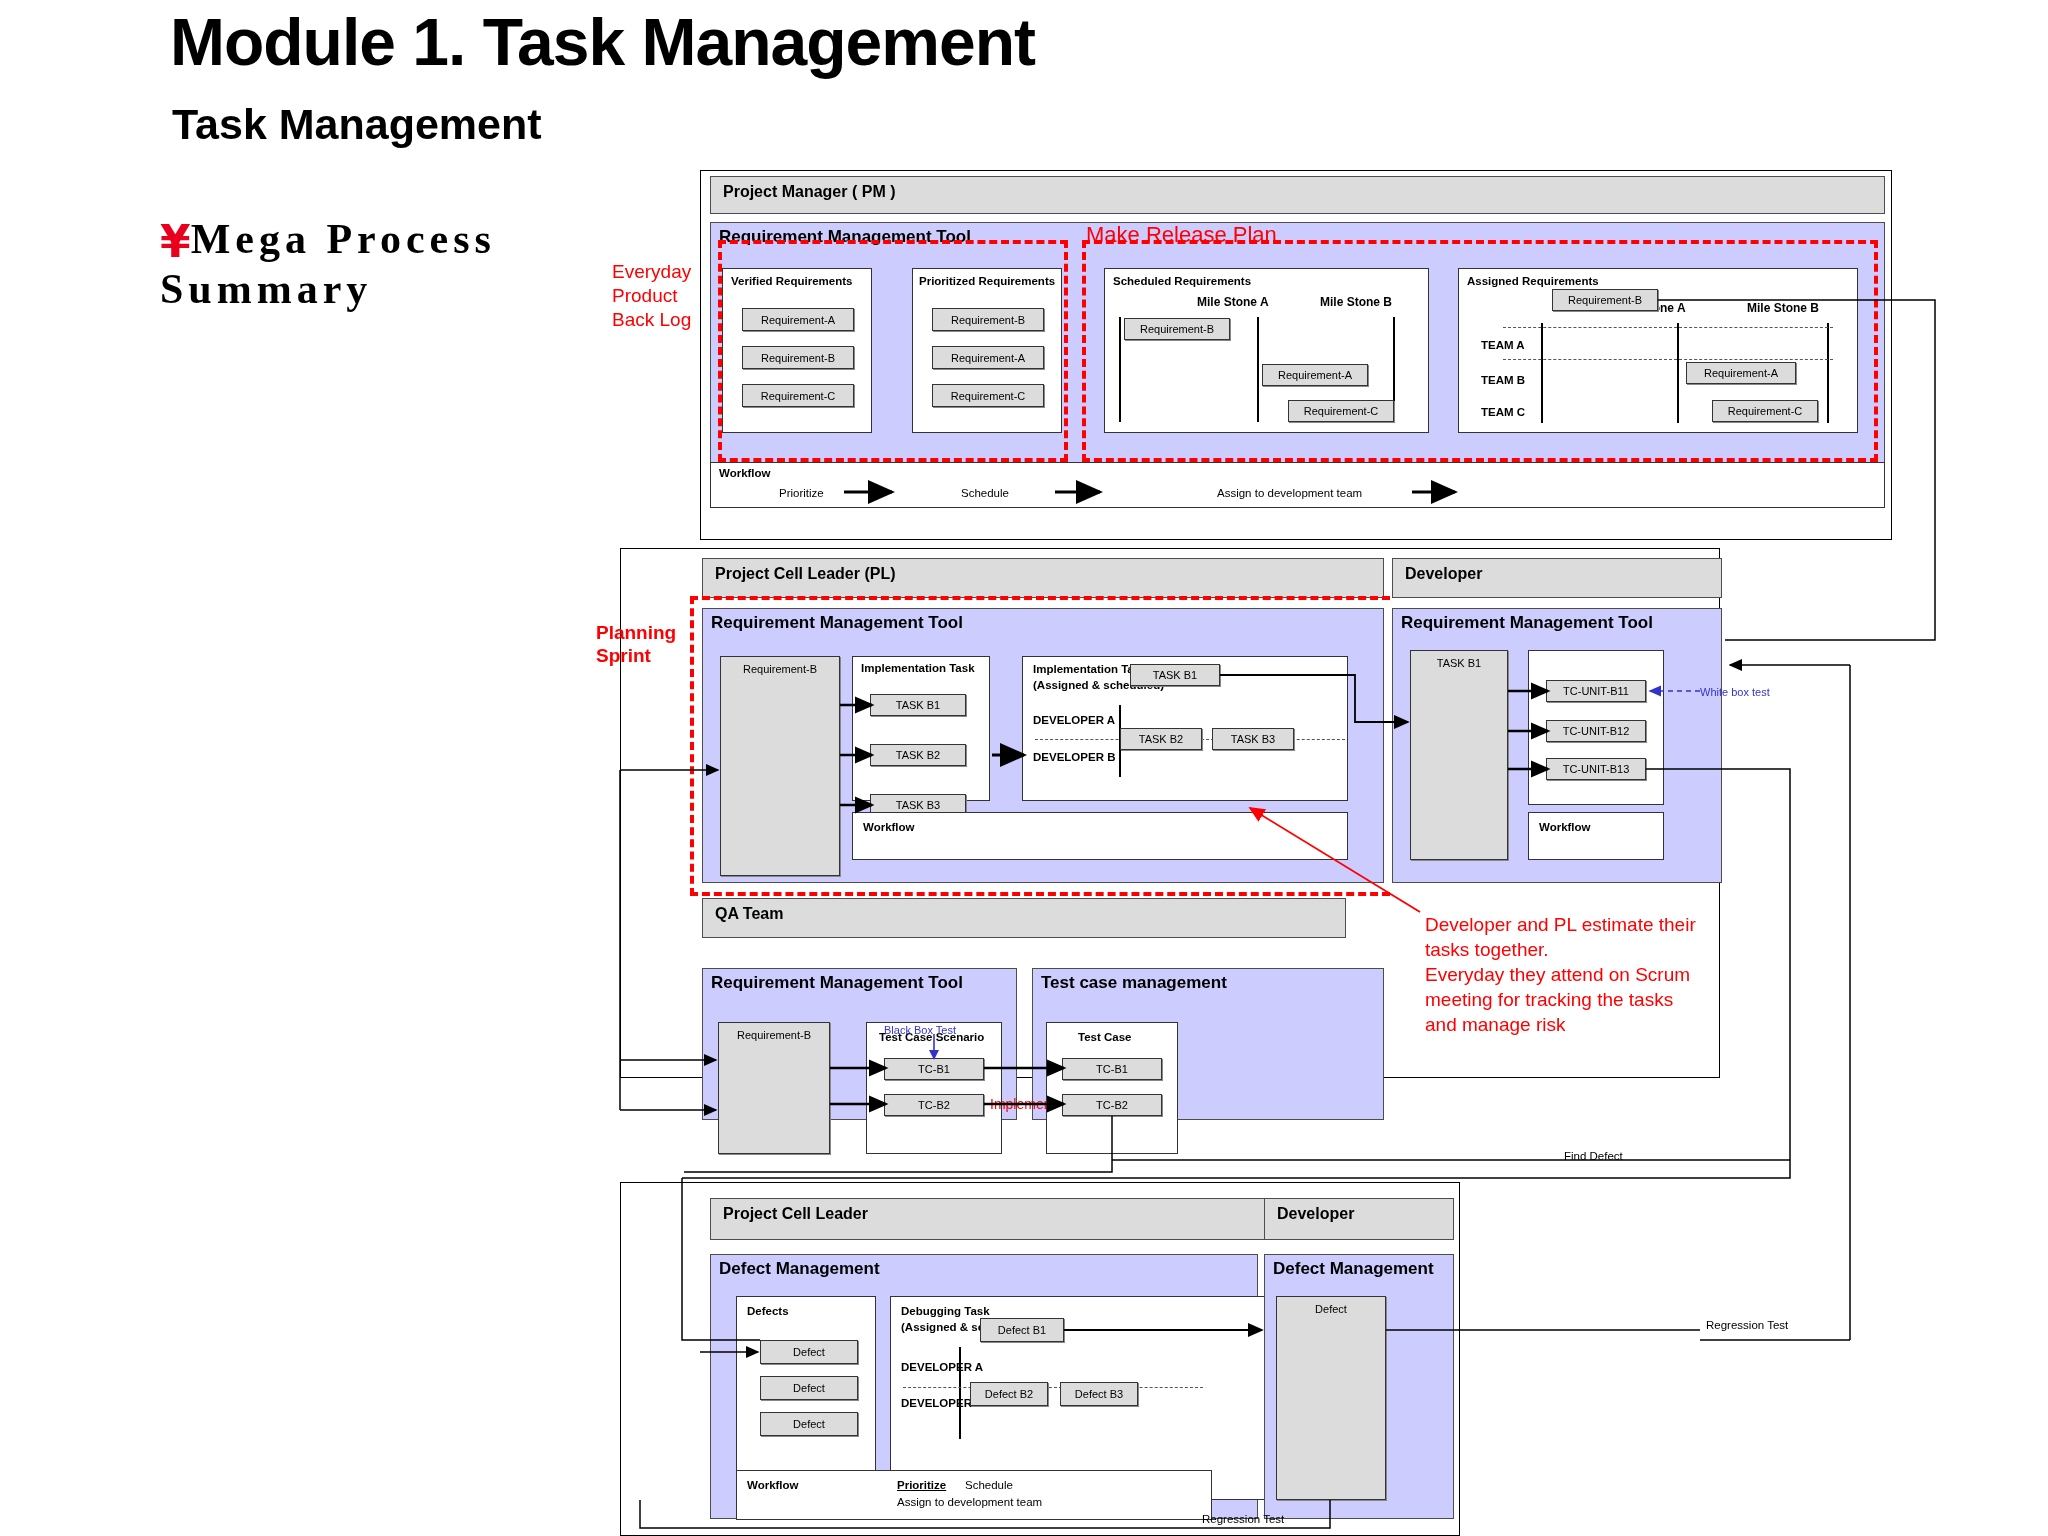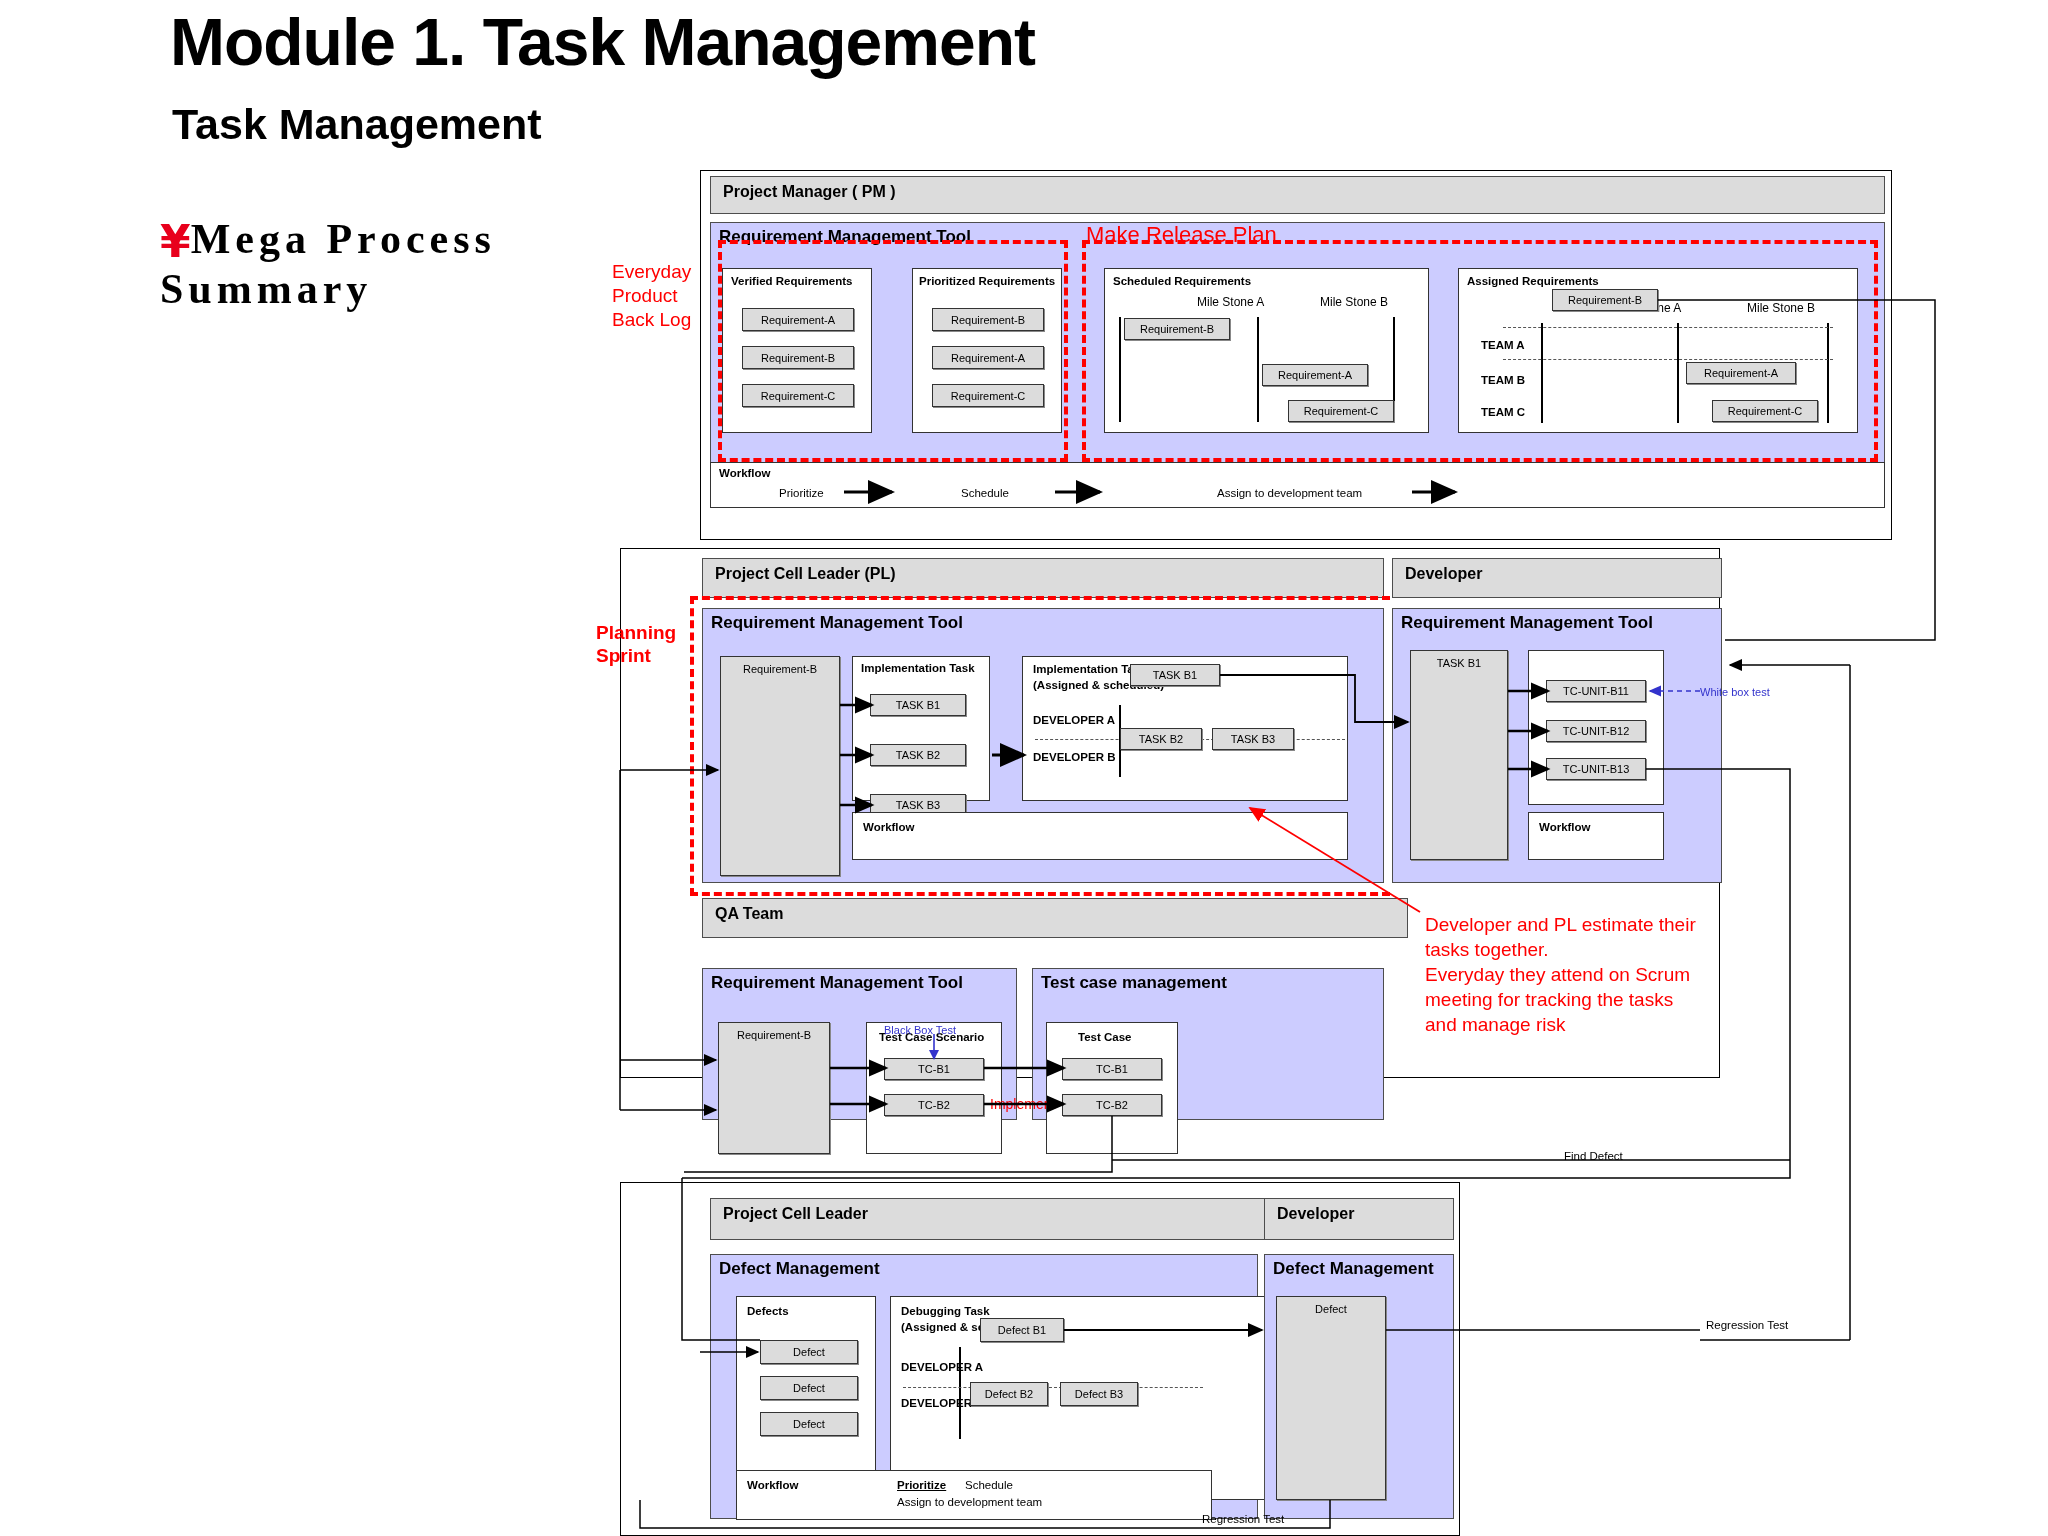--- a/index.html
+++ b/index.html
@@ -24,21 +24,21 @@
   .tool-title{position:absolute;left:8px;top:4px;font-size:17px;font-weight:bold;white-space:nowrap;}
   .panel{background:#fff;border:1px solid #333;box-sizing:border-box;}
   .panel-title{position:absolute;font-size:11.5px;font-weight:bold;white-space:nowrap;}
   .chip{background:#dcdcdc;border:1px solid #333;box-sizing:border-box;
         font-size:11px;text-align:center;display:flex;align-items:center;justify-content:center;
         box-shadow:1px 1px 0 #888;white-space:nowrap;}
   .bigchip{background:#dcdcdc;border:1px solid #333;box-sizing:border-box;
            font-size:11px;text-align:center;padding-top:6px;box-shadow:1px 1px 0 #888;}
   .lbl{position:absolute;font-size:11.5px;white-space:nowrap;}
   .lbl-b{position:absolute;font-size:11.5px;font-weight:bold;white-space:nowrap;text-align:center;}
-  .ms{position:absolute;font-size:12px;font-weight:normal;white-space:nowrap;}
+  .ms{position:absolute;font-size:12px;font-weight:bold;white-space:nowrap;}
   .redtext{position:absolute;color:#ff0000;white-space:nowrap;}
   .bluetext{position:absolute;color:#3333cc;font-size:11px;white-space:nowrap;}
   .vline{position:absolute;background:#000;width:2px;}
   .dashline{position:absolute;border-top:1px dashed #555;height:0;}
   .outline{position:absolute;border:1px solid #000;box-sizing:border-box;background:transparent;}
   .reddash{position:absolute;border:4px dashed #ff0000;box-sizing:border-box;background:transparent;}
   .reddash-open{position:absolute;box-sizing:border-box;background:transparent;
         border-top:4px dashed #ff0000;border-left:4px dashed #ff0000;border-bottom:4px dashed #ff0000;}
   svg.ov{position:absolute;left:0;top:0;width:2048px;height:1536px;overflow:visible;pointer-events:none;}
 </style>
@@ -177,21 +177,21 @@
 <div class="bluetext" style="left:1700px;top:686px;">White box test</div>
 
 <div class="redtext" style="left:1425px;top:912px;font-size:19px;line-height:1.32;">
   <div>Developer and PL estimate their</div>
   <div>tasks together.</div>
   <div>Everyday they attend on Scrum</div>
   <div>meeting for tracking the tasks</div>
   <div>and manage risk</div>
 </div>
 
-<div class="abs lane" style="left:702px;top:898px;width:706px;height:40px;">
+<div class="abs lane" style="left:702px;top:898px;width:644px;height:40px;">
   <span>QA Team</span>
 </div>
 
 <div class="abs tool" style="left:702px;top:968px;width:315px;height:152px;">
   <div class="tool-title">Requirement Management Tool</div>
 </div>
 <div class="abs bigchip" style="left:718px;top:1022px;width:112px;height:132px;">Requirement-B</div>
 <div class="abs panel" style="left:866px;top:1022px;width:136px;height:132px;">
   <div class="panel-title" style="left:12px;top:8px;">Test Case Scenario</div>
 </div>

